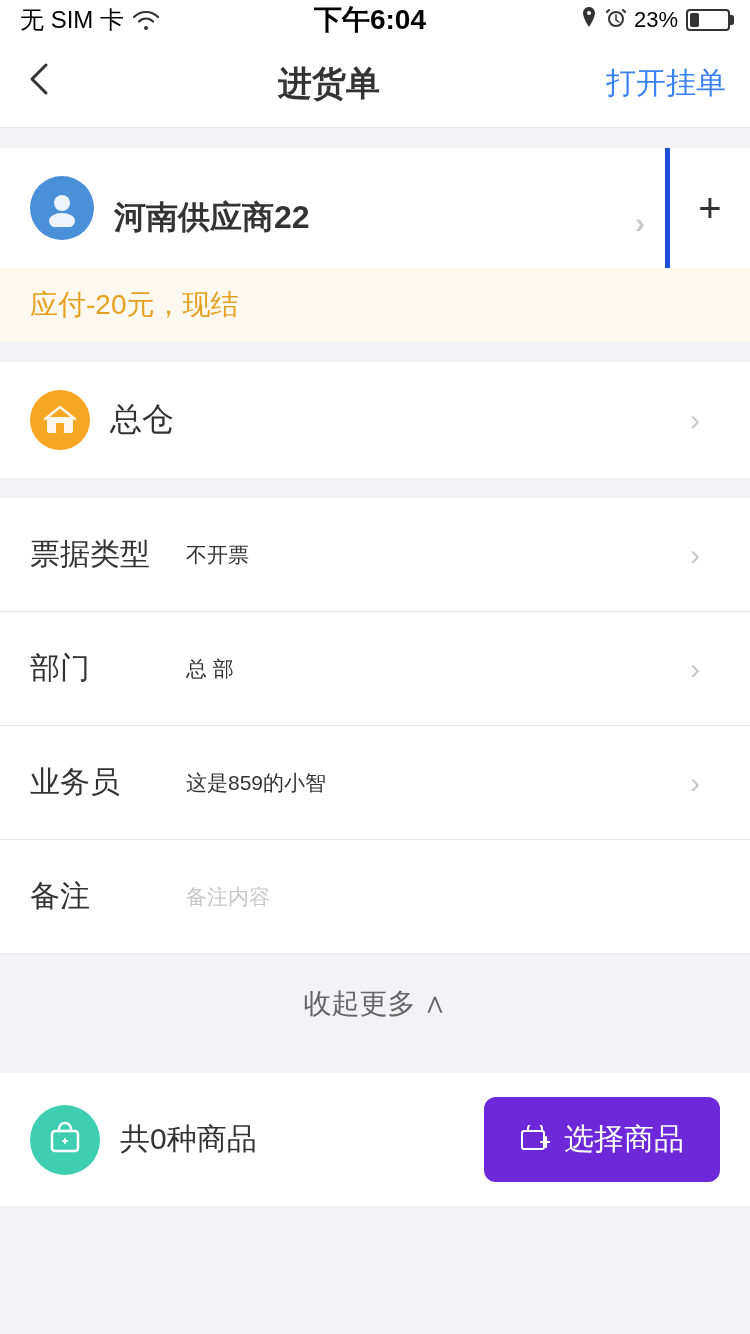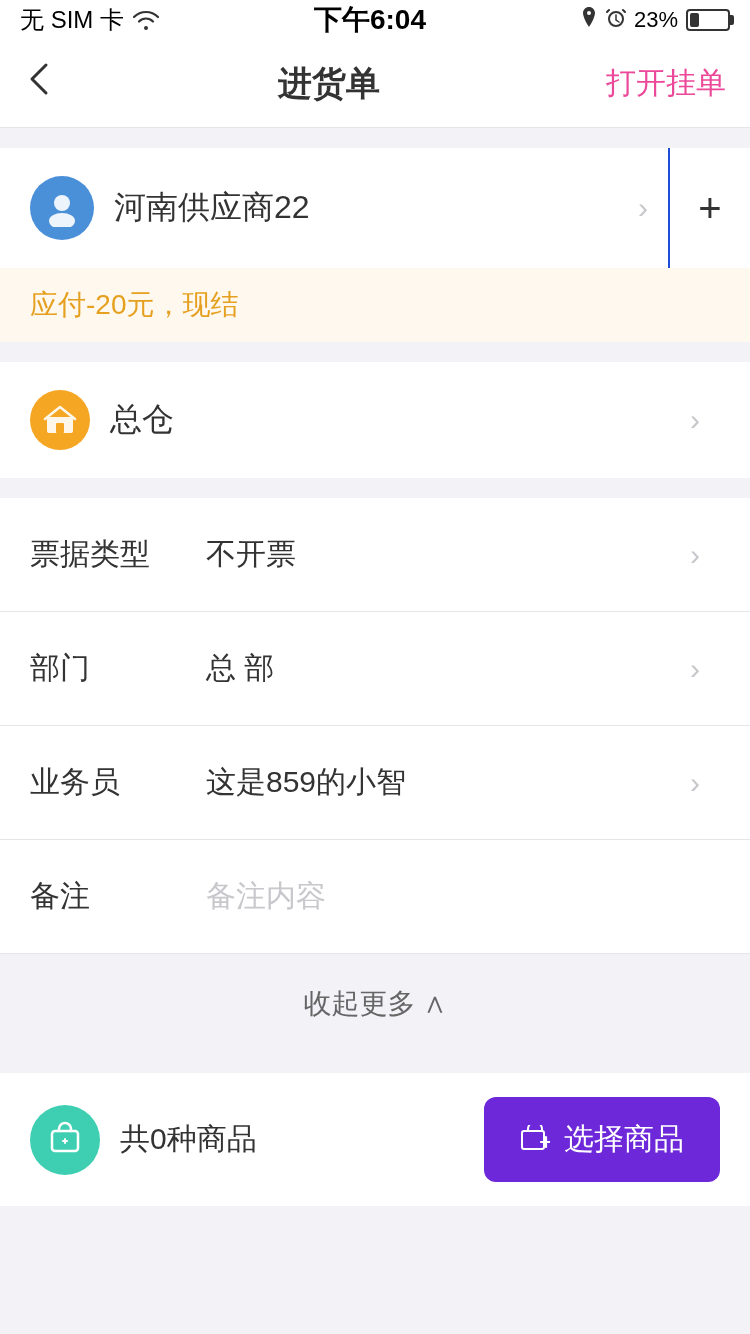--- a/index.html
+++ b/index.html
@@ -66,40 +66,41 @@
       color: #333;
       cursor: pointer;
     }
     .nav-title {
       font-size: 34px;
       font-weight: 600;
       color: #333;
     }
     .nav-action {
       font-size: 30px;
-      color: #ec4899;
+      color: #3b82f6;
       cursor: pointer;
     }
 
     
     .content { background: #f2f2f7; }
 
     
     .supplier-section {
       background: #fff;
       margin-top: 20px;
       display: flex;
       align-items: center;
     }
     .supplier-main {
       flex: 1;
       display: flex;
-      align-items: center;
+      align-items: flex-end;
       padding: 28px 0 28px 30px;
-      border-right: 2px solid #1d4ed8;
+      border-right: 5px solid #1d4ed8;
+      font-weight: bold;
     }
     .supplier-avatar {
       width: 64px; height: 64px;
       border-radius: 50%;
       background: #4a90d9;
       display: flex;
       align-items: center;
       justify-content: center;
       margin-right: 20px;
       flex-shrink: 0;
@@ -172,24 +173,24 @@
       min-height: 100px;
     }
     .form-row:last-child { border-bottom: none; }
     .form-label {
       font-size: 30px;
       color: #333;
       width: 120px;
       flex-shrink: 0;
     }
     .form-value {
-      font-size: 30px;
+      font-size: 21px;
       color: #333;
       flex: 1;
-      margin-left: 56px;
+      margin-left: 36px;
     }
     .form-value.placeholder {
       color: #c7c7cc;
     }
 
     
     .collapse-section {
       background: #f2f2f7;
       padding: 30px;
       text-align: center;

